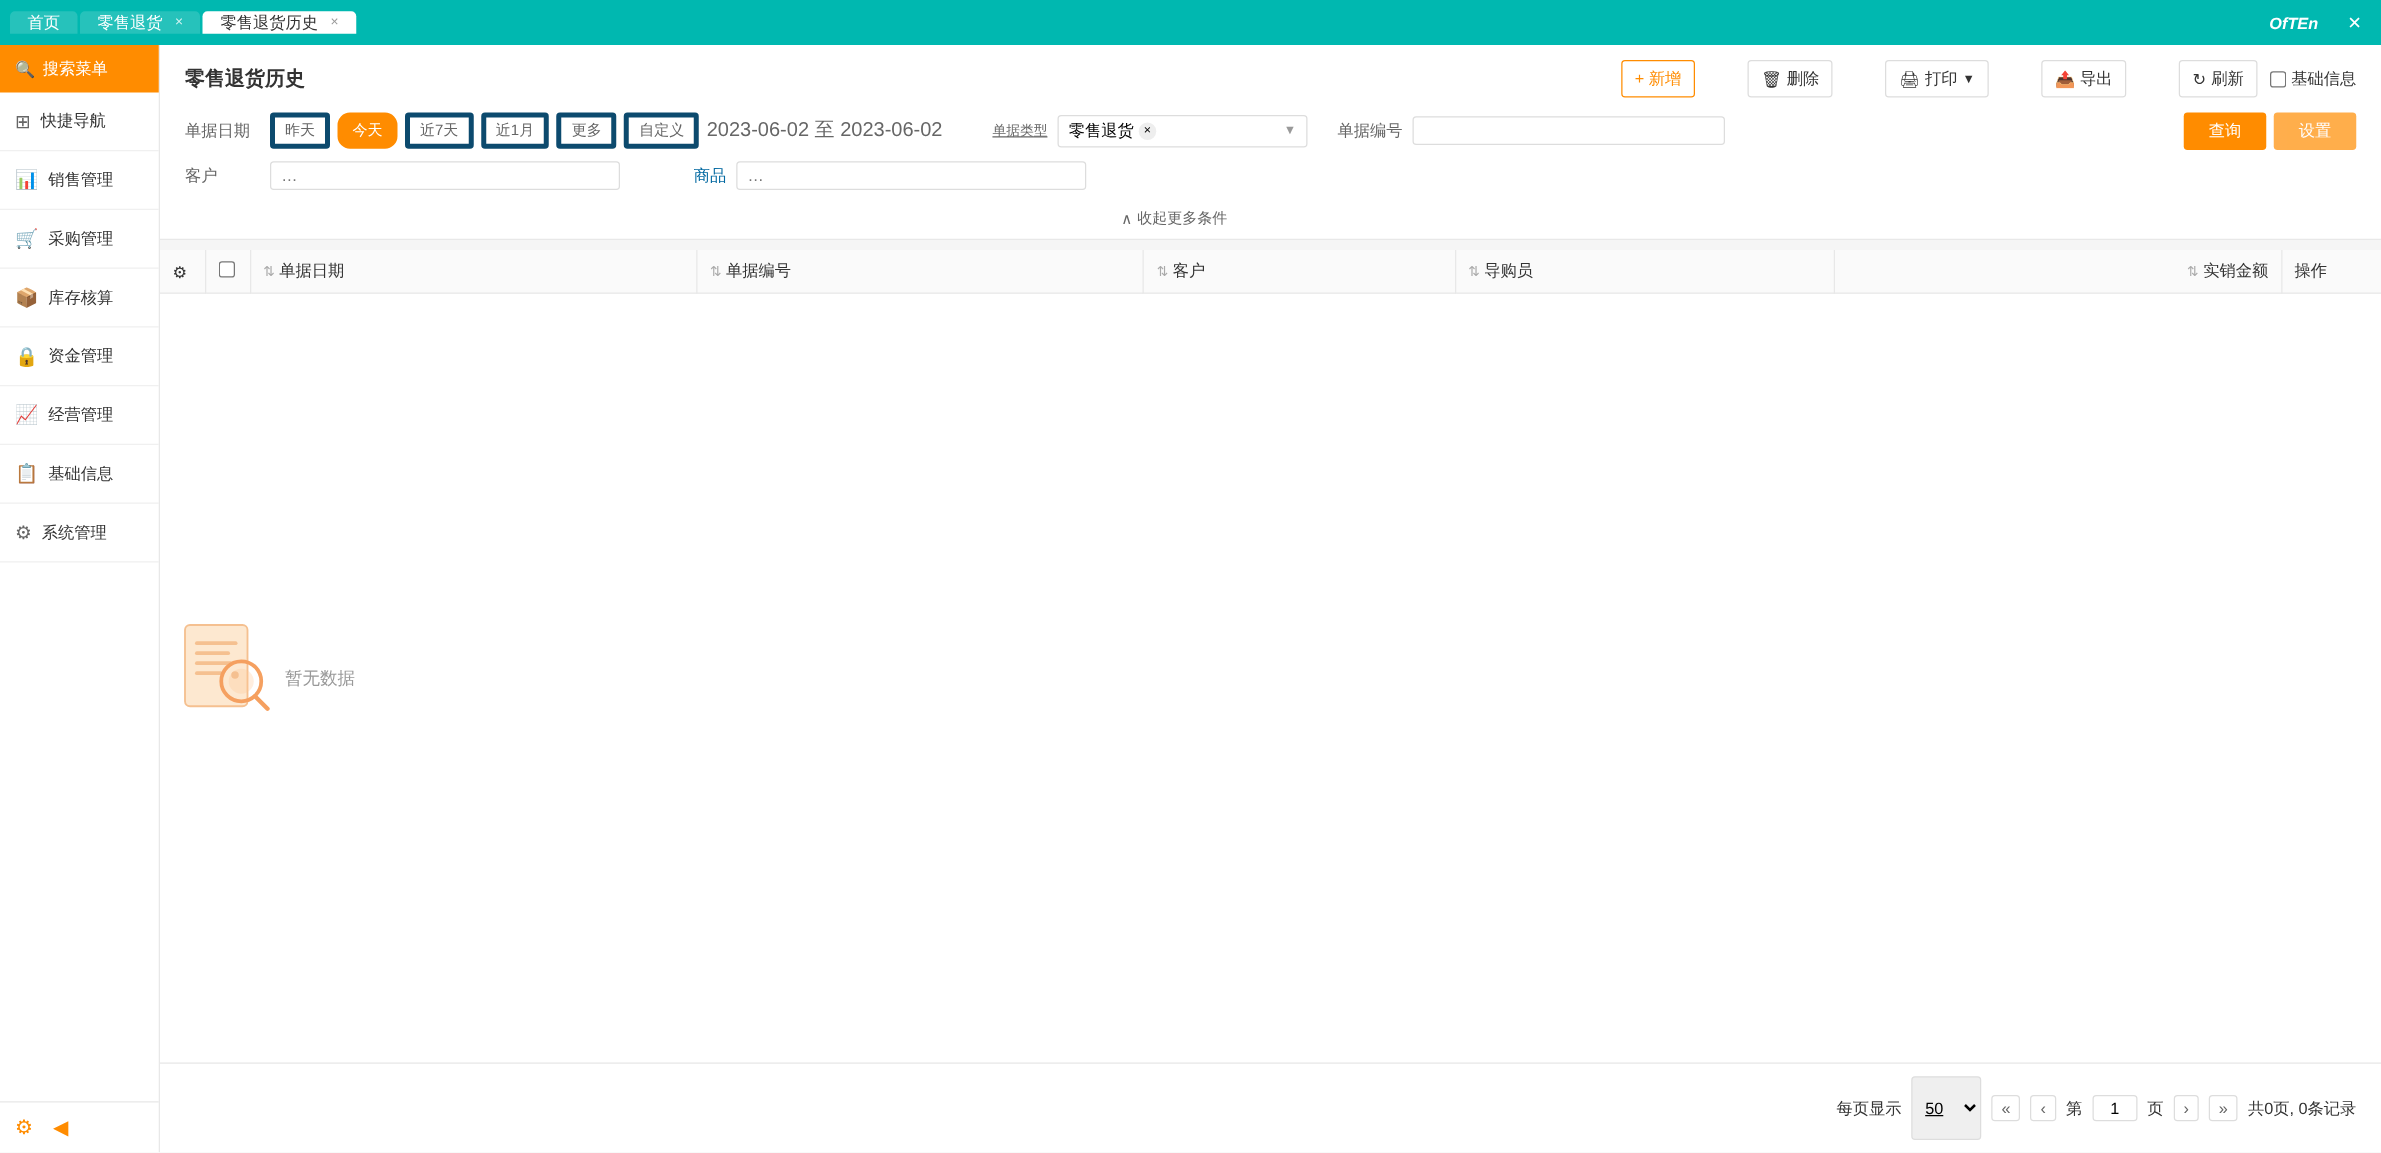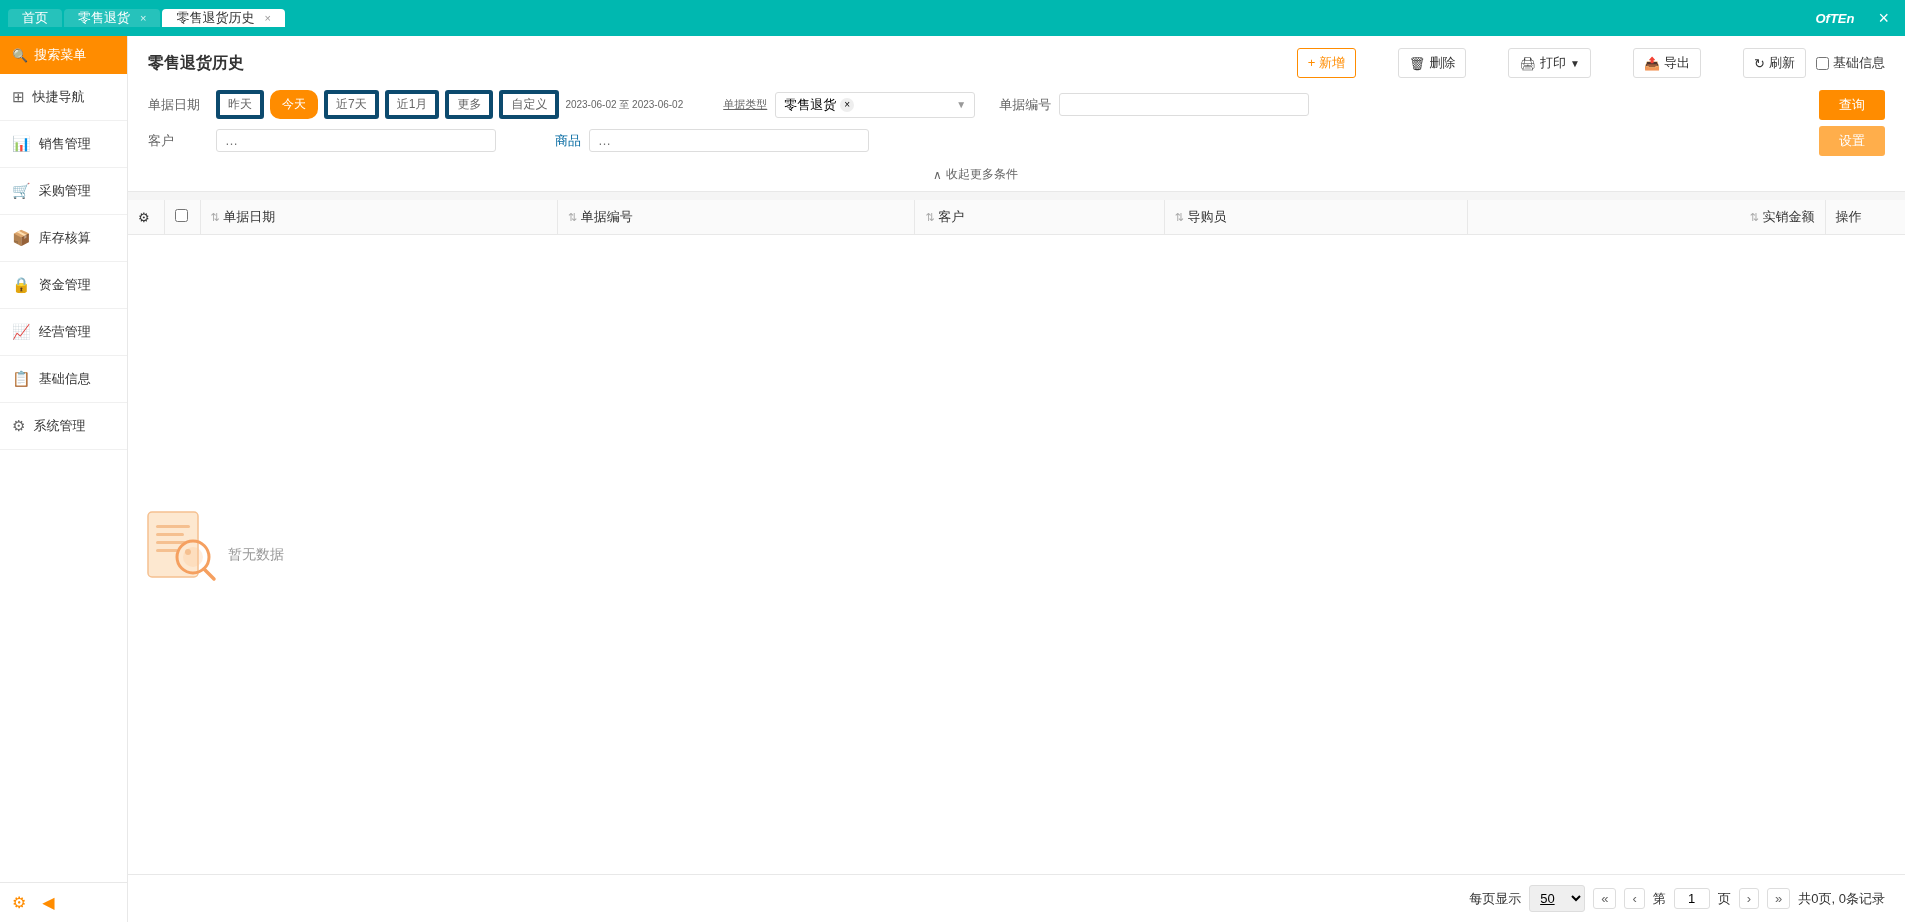--- a/index.html
+++ b/index.html
@@ -196,21 +196,21 @@
       color: #666;
       background: #fff;
     }
     .date-filter-btn.active {
       background: #ff8c00;
       color: #fff;
       border-color: #ff8c00;
       border-radius: 10px;
     }
     .date-range {
-      font-size: 10px;
+      font-size: 16px;
       color: #666;
     }
     .filter-select {
       border: 1px solid #ddd;
       padding: 3px 8px;
       border-radius: 3px;
       font-size: 13px;
       background: #fff;
       min-width: 200px;
       display: flex;
@@ -260,21 +260,21 @@
       color: #fff;
       border: none;
       padding: 6px 20px;
       border-radius: 3px;
       cursor: pointer;
       font-size: 13px;
       opacity: 0.7;
     }
     .action-buttons {
       display: flex;
-      flex-direction: column;
+      flex-direction: row;
       gap: 6px;
       margin-left: 16px;
     }
 
     
     .table-container {
       flex: 1;
       background: #fff;
       margin: 8px 0 0 0;
       overflow: auto;
@@ -331,21 +331,21 @@
       display: flex;
       align-items: center;
       justify-content: flex-end;
       gap: 8px;
       font-size: 13px;
       color: #333;
       flex-shrink: 0;
     }
     .page-size-select {
       border: 1px solid #ddd;
-      padding: 4px 6px;
+      padding: 16px 6px;
       border-radius: 3px;
       font-size: 13px;
       text-decoration: underline;
     }
     .page-nav-btn {
       border: 1px solid #ddd;
       background: #fff;
       padding: 2px 7px;
       border-radius: 3px;
       cursor: pointer;

